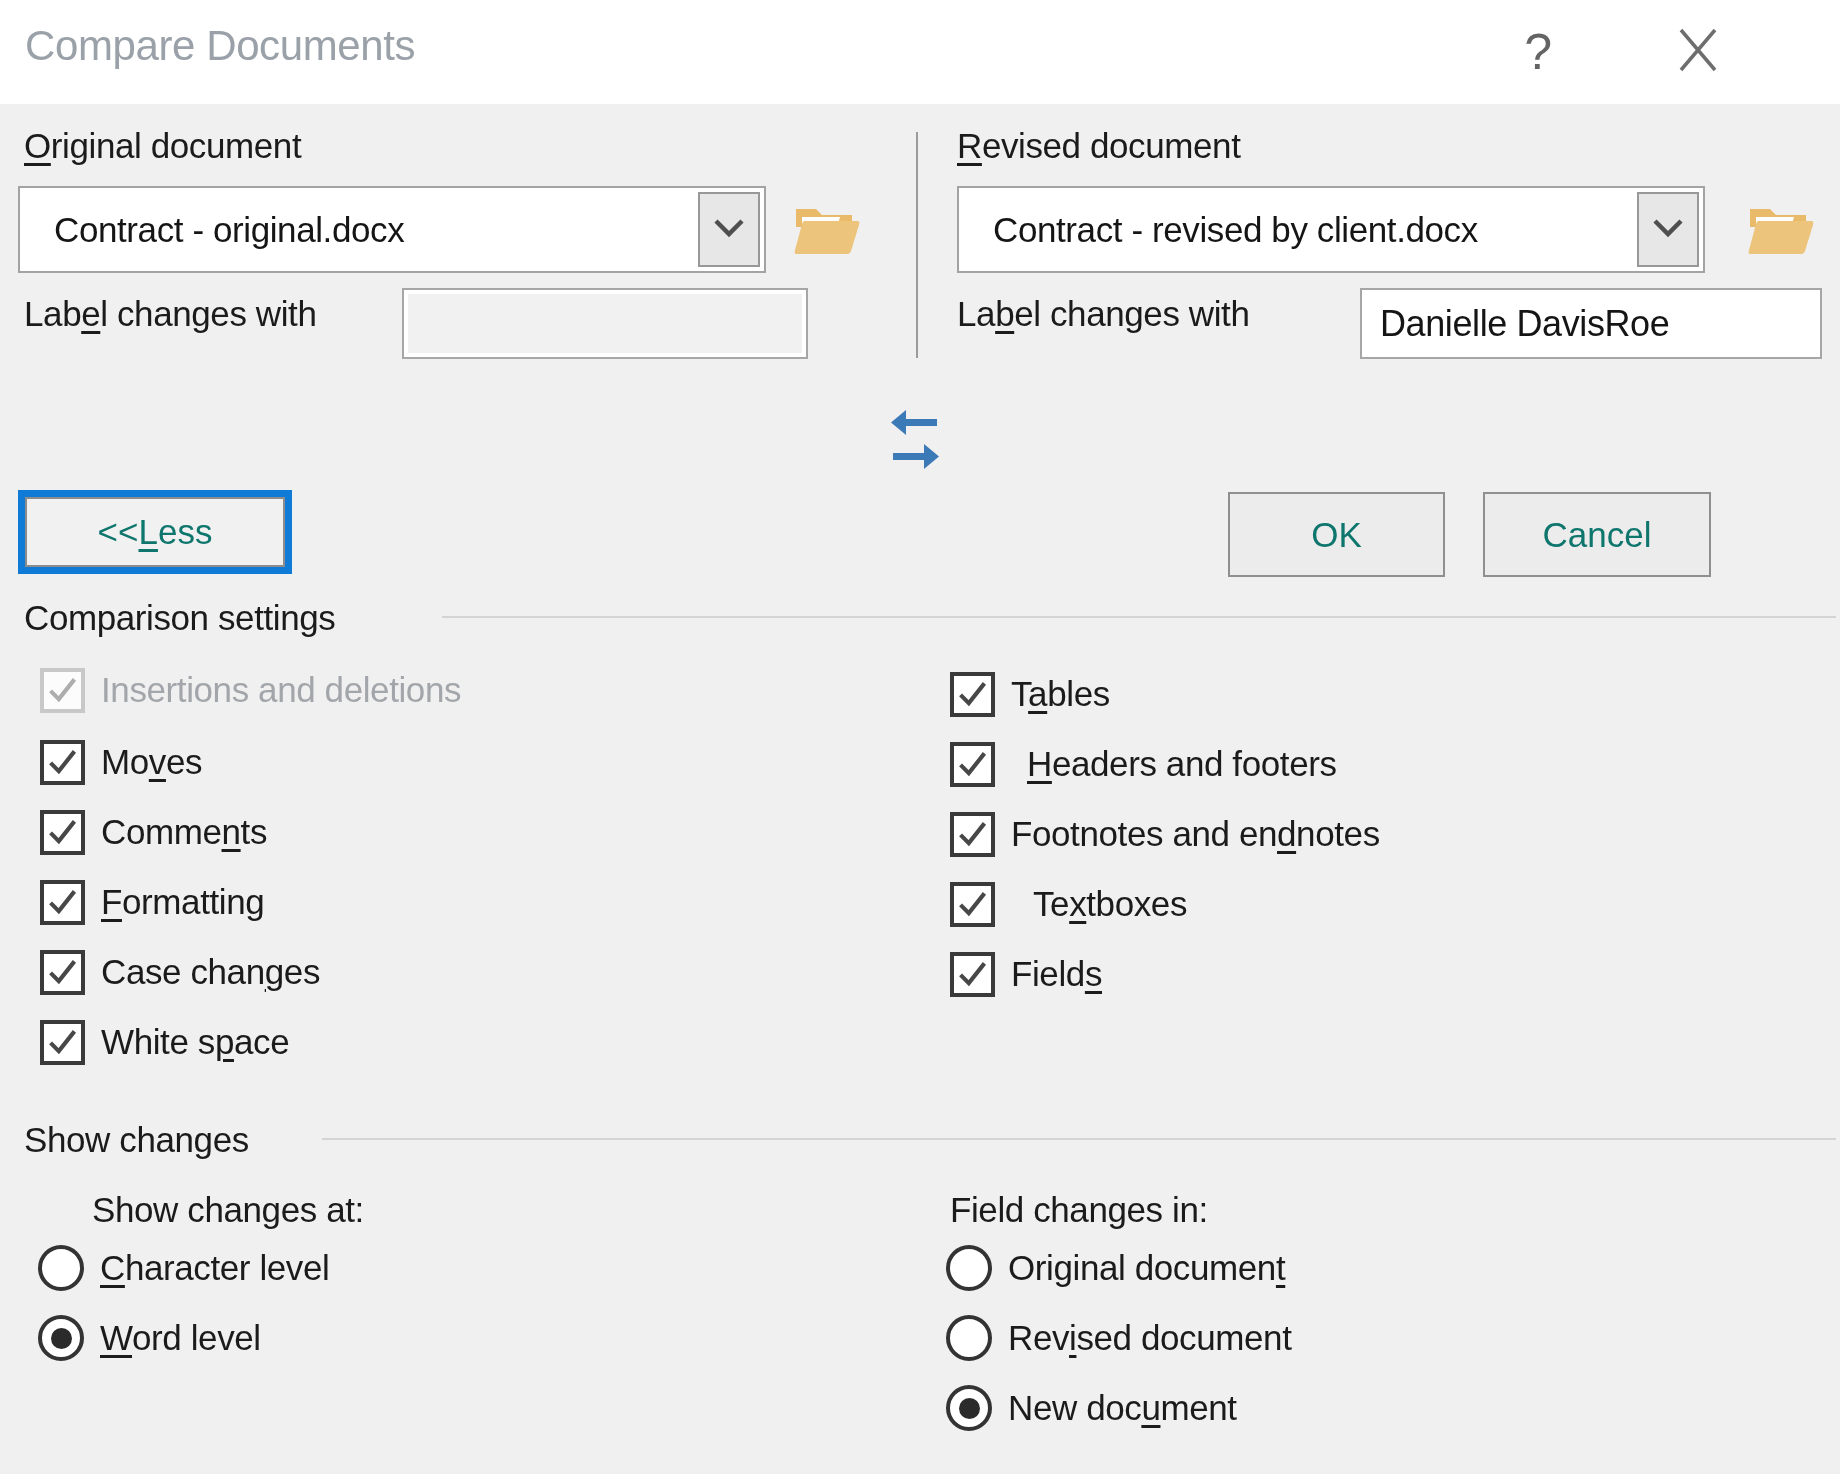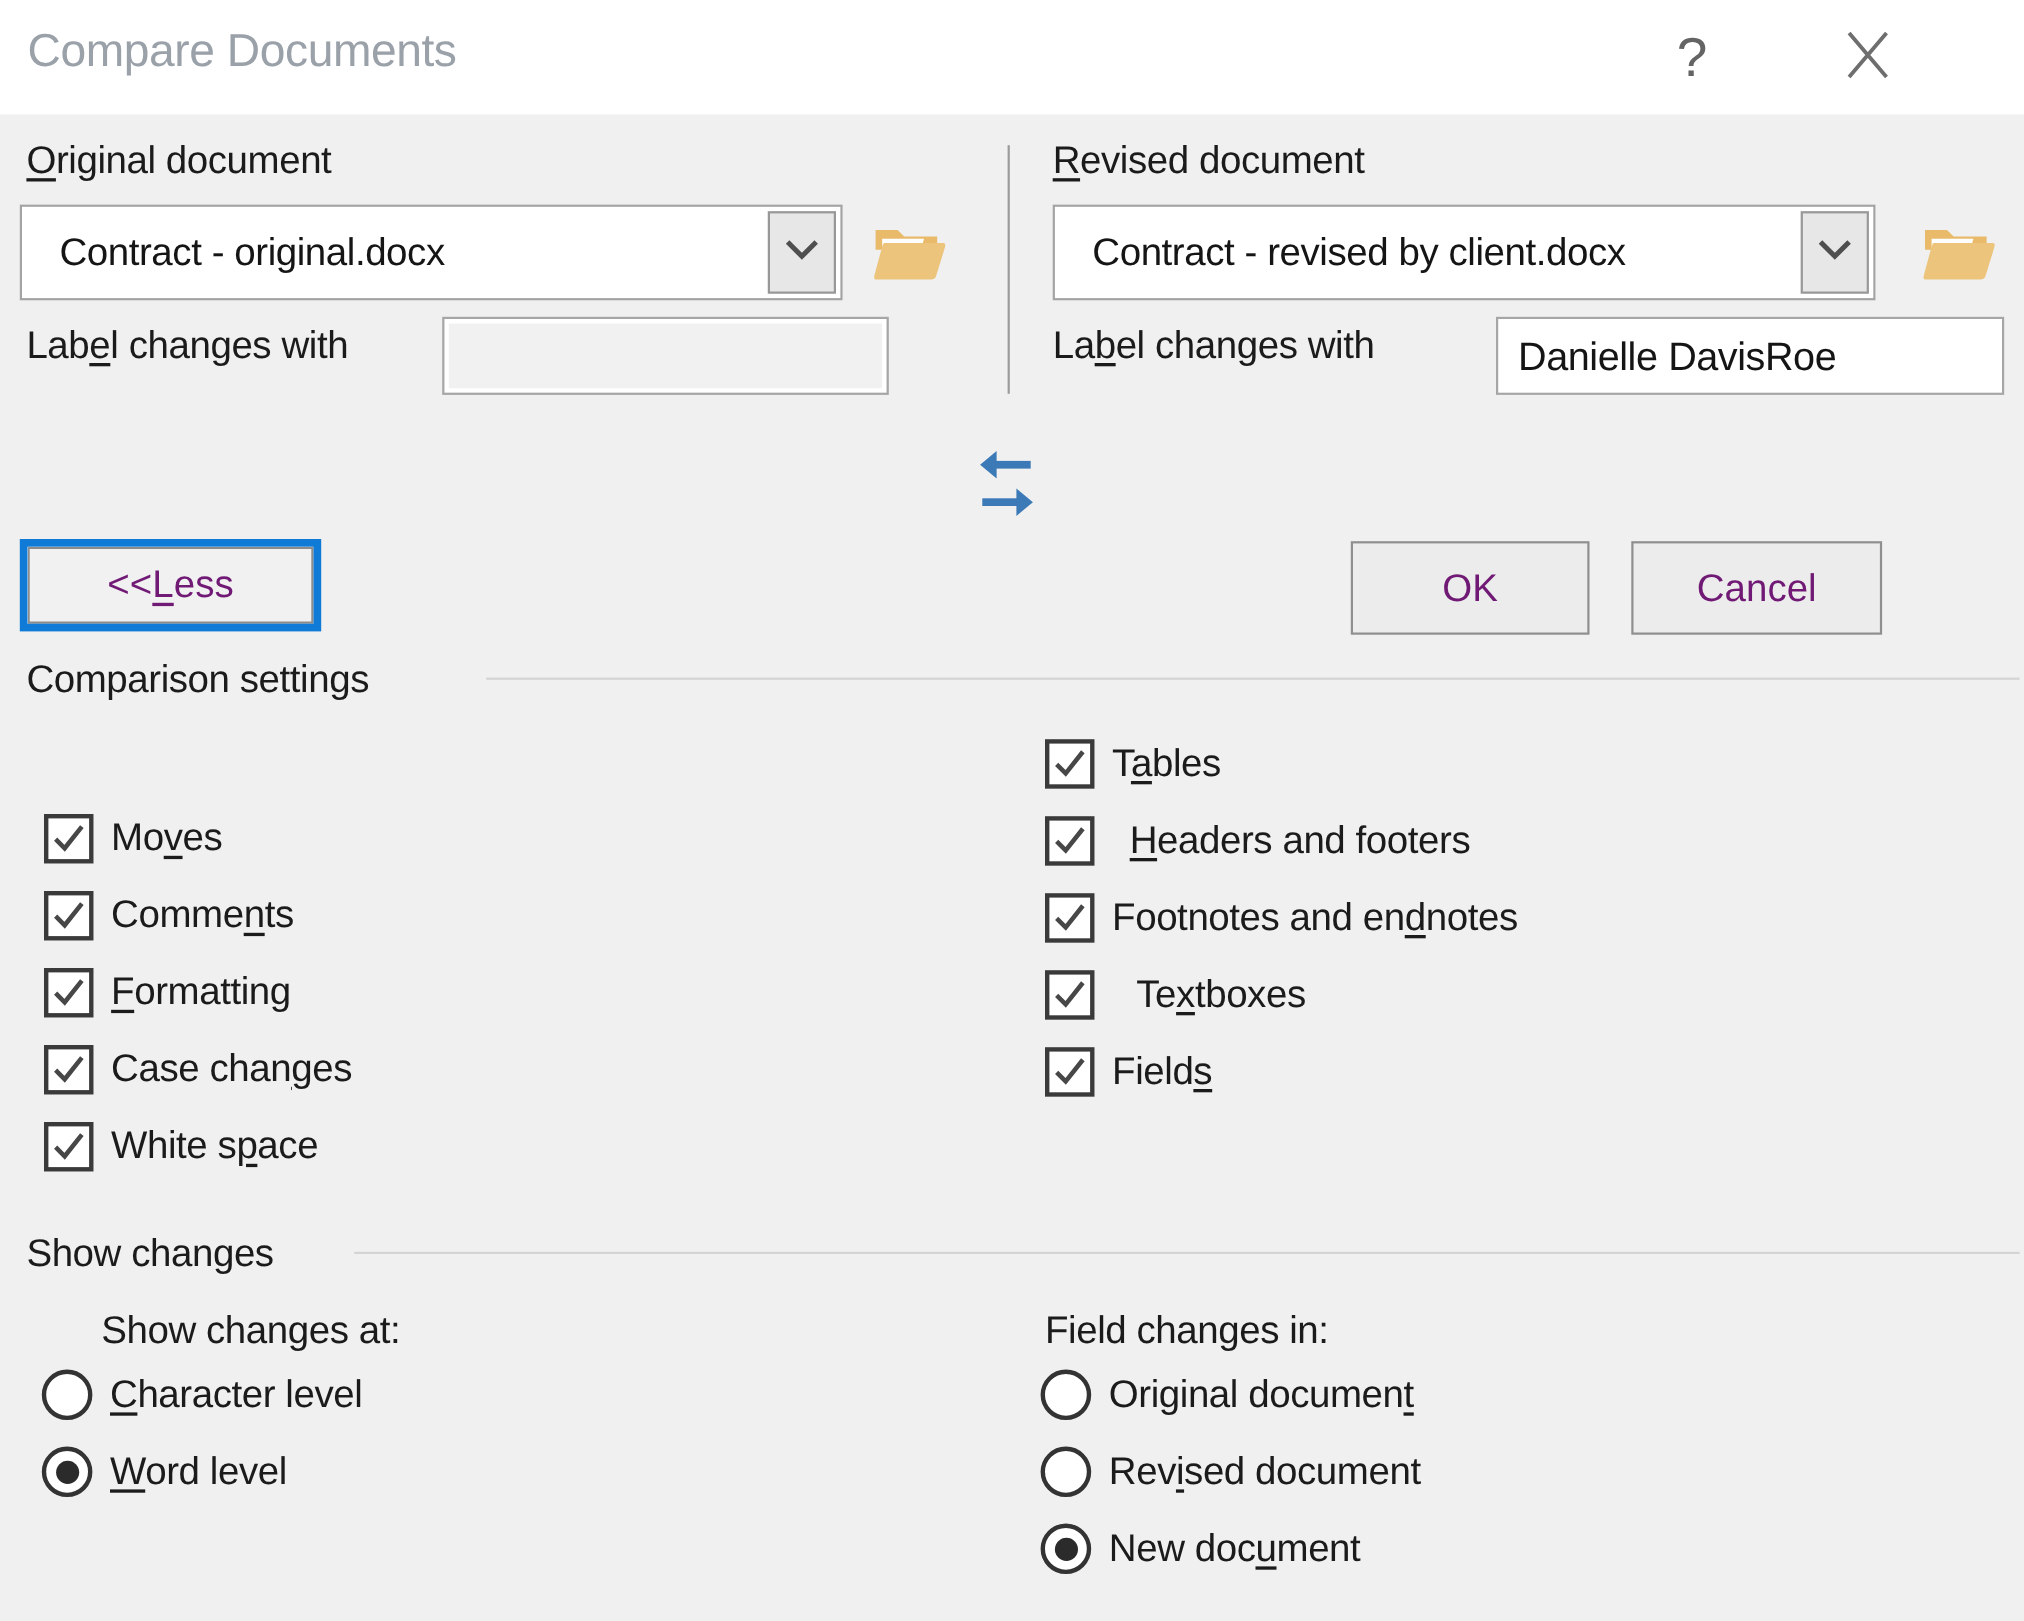--- a/index.html
+++ b/index.html
@@ -26,21 +26,21 @@
   .field.disabled{background:#f1f1f1;box-shadow:inset 0 0 0 4px #ffffff;}
   .field.normal{background:#ffffff;}
   .field .fval{position:absolute;left:18px;top:50%;transform:translateY(-50%);font-size:36px;white-space:nowrap;color:#151515;}
 
   .vline{position:absolute;left:916px;top:132px;width:2px;height:226px;background:#9b9b9b;}
   .hr{position:absolute;height:2px;background:#d4d4d4;}
 
   .swap{position:absolute;left:889px;top:408px;width:52px;height:64px;}
 
   .btn{position:absolute;display:flex;align-items:center;justify-content:center;
-       font-size:35px;color:#701a75;background:#ececec;border:2px solid #8f8f8f;cursor:pointer;}
+       font-size:35px;color:#0f766e;background:#ececec;border:2px solid #8f8f8f;cursor:pointer;}
   .btn-less{left:18px;top:490px;width:274px;height:84px;border:7px solid #0f7bd7;background:#f1f1f1;box-shadow:inset 0 0 0 2px #8c8c8c;}
   .btn-ok{left:1228px;top:492px;width:217px;height:85px;}
   .btn-cancel{left:1483px;top:492px;width:228px;height:85px;}
 
   .cbrow,.radiorow{position:absolute;display:flex;align-items:center;gap:16px;height:48px;cursor:default;}
   .cb{flex:0 0 auto;width:45px;height:45px;background:#ffffff;border:4px solid #3a3a3a;color:#474747;display:flex;align-items:center;justify-content:center;}
   .cbrow:not(.checked) .cb svg{display:none;}
   .cbrow.disabled .cb{border-color:#c8c8c8;background:#fcfcfc;color:#adadad;}
   .cbrow.disabled .cblabel{color:#a2a6aa;}
   .cblabel,.rblabel{font-size:35px;white-space:nowrap;}
@@ -131,20 +131,28 @@
     </svg>
   </div>
 
   <button class="btn btn-less">&lt;&lt; <u>L</u>ess</button>
   <button class="btn btn-ok">OK</button>
   <button class="btn btn-cancel">Cancel</button>
 
   <div class="lbl" style="left:24px;top:598px;">Comparison settings</div>
   <div class="hr" style="left:442px;top:616px;width:1394px;"></div>
 
+  <div class="cbrow checked disabled" style="left:40px;top:666px;">
+    <span class="cb">
+        <svg width="37" height="37" viewBox="0 0 45 45">
+          <polyline points="8,23 18,33 37,9" fill="none" stroke="currentColor" stroke-width="5"></polyline>
+        </svg>
+      </span>
+    <span class="cblabel">Insertions and deletions</span>
+  </div>
   <div class="cbrow checked" style="left:40px;top:738px;">
     <span class="cb">
         <svg width="37" height="37" viewBox="0 0 45 45">
           <polyline points="8,23 18,33 37,9" fill="none" stroke="currentColor" stroke-width="5"></polyline>
         </svg>
       </span>
     <span class="cblabel">Mo<u>v</u>es</span>
   </div>
   <div class="cbrow checked" style="left:40px;top:808px;">
     <span class="cb">

